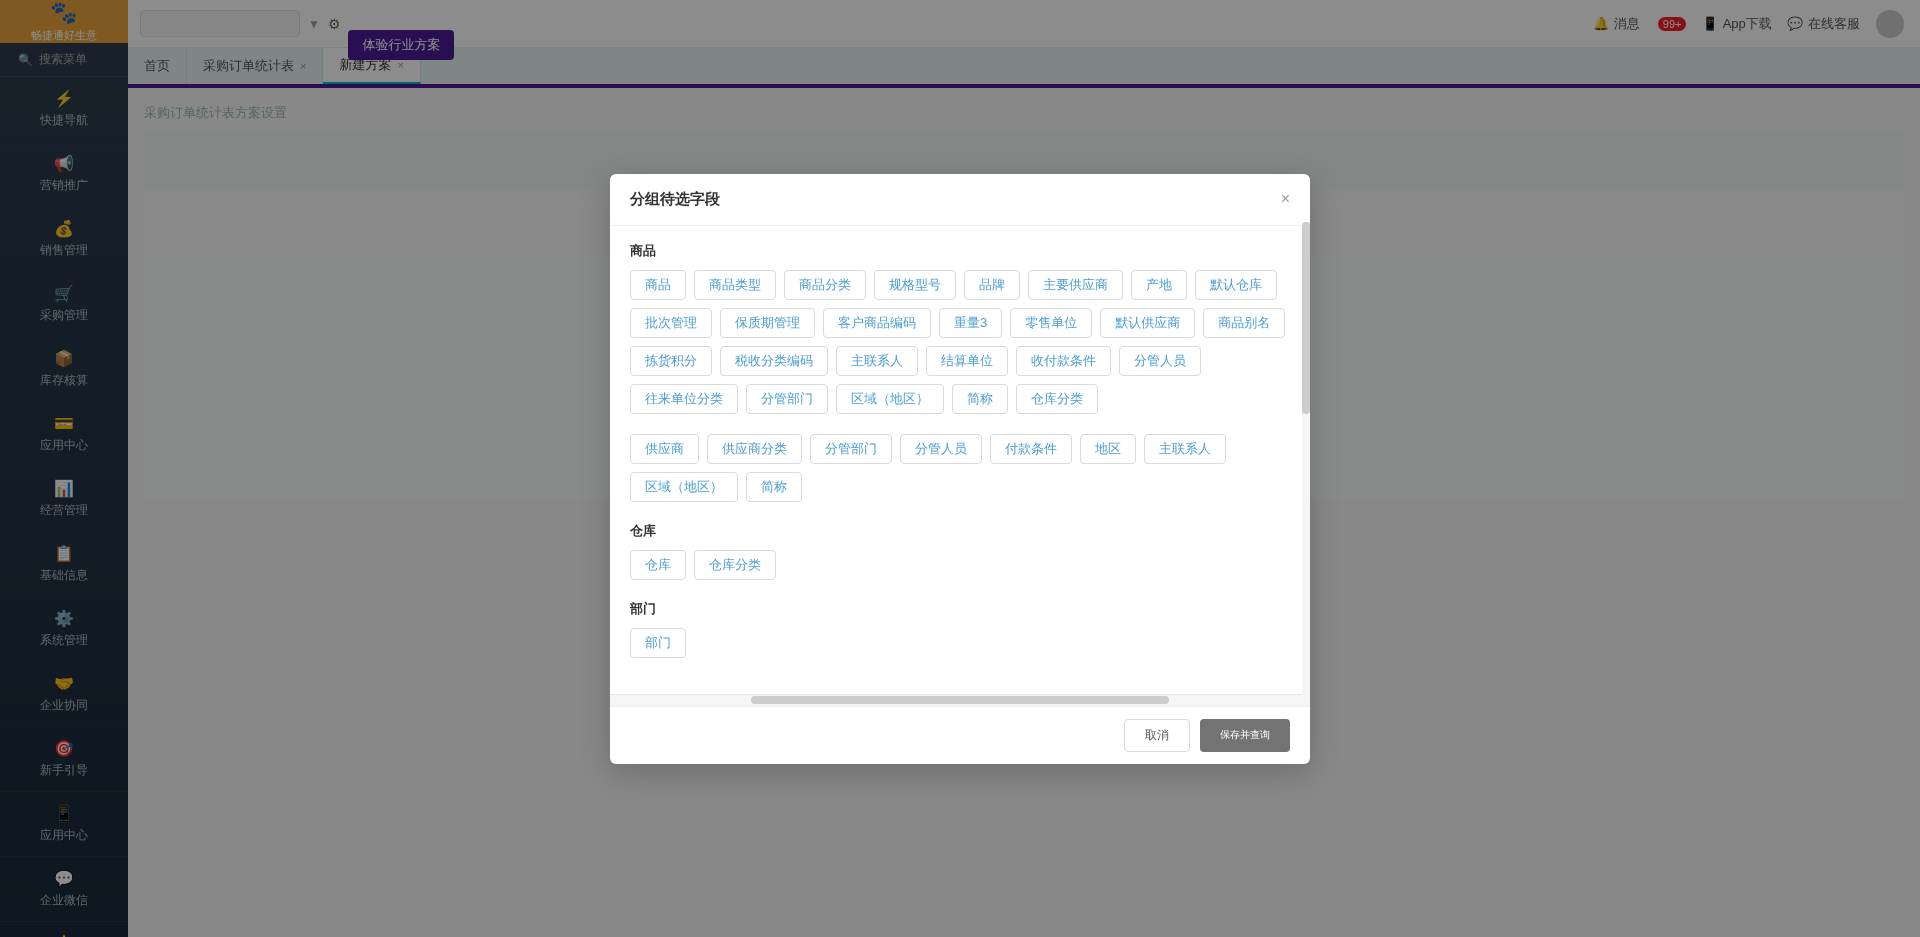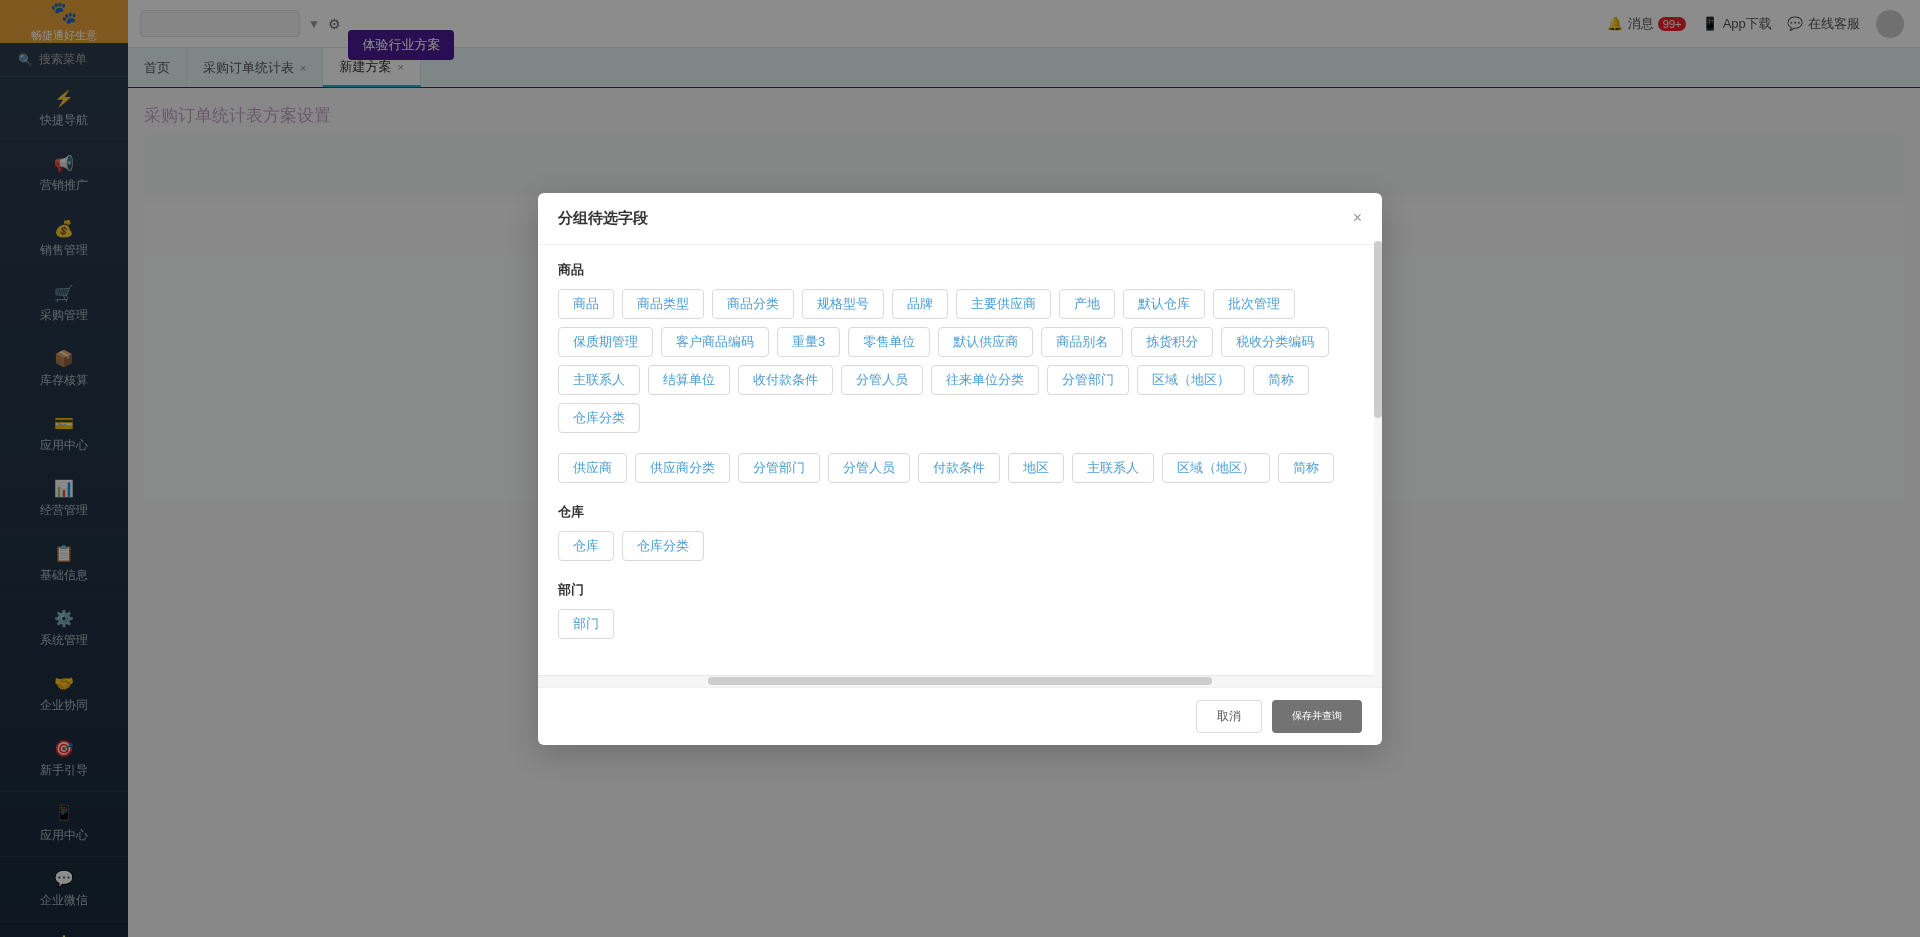--- a/index.html
+++ b/index.html
@@ -53,58 +53,58 @@
     .topbar-right {
       margin-left: auto; display: flex; align-items: center; gap: 16px;
       padding-right: 16px;
     }
     .topbar-right-item {
       display: flex; align-items: center; gap: 4px; color: #555;
       font-size: 13px; cursor: pointer;
     }
     .badge {
       background: #f5222d; color: white; border-radius: 10px;
-      padding: 1px 5px; font-size: 11px; margin-left: 0;
+      padding: 1px 5px; font-size: 11px; margin-left: 14px;
     }
     .avatar { width: 28px; height: 28px; border-radius: 50%; background: #ccc; }
 
     
     .tabbar {
       position: fixed; left: 128px; top: 48px; right: 0; height: 40px;
-      background: #e8f5f5; border-bottom: 1px solid #4c1d95;
+      background: #e8f5f5; border-bottom: 4px solid #4c1d95;
       display: flex; align-items: stretch; z-index: 98;
     }
     .tab {
       padding: 0 16px; display: flex; align-items: center; gap: 6px;
       font-size: 13px; color: #555; cursor: pointer; border-right: 1px solid #d0e8e8;
     }
     .tab.active { background: white; color: #333; border-bottom: 2px solid #00bcd4; }
     .tab-close { color: #999; font-size: 11px; }
 
     
     .main {
       position: fixed; left: 128px; top: 88px; right: 0; bottom: 0;
       background: #f7f8fa; overflow: hidden;
     }
     .main-content {
       padding: 16px; opacity: 0.4;
     }
-    .breadcrumb { font-size: 17px; color: #701a75; margin-bottom: 8px; }
+    .breadcrumb { font-size: 13px; color: #14532d; margin-bottom: 8px; }
     .config-card {
       background: white; border-radius: 4px; padding: 16px; margin-bottom: 12px;
     }
 
     
     .modal-overlay {
       position: fixed; top: 0; left: 0; right: 0; bottom: 0;
       background: rgba(0,0,0,0.45); z-index: 200;
       display: flex; align-items: center; justify-content: center;
     }
     .modal {
-      background: white; border-radius: 6px; width: 844px; max-height: 600px;
+      background: white; border-radius: 6px; width: 700px; max-height: 600px;
       display: flex; flex-direction: column; position: relative;
       box-shadow: 0 8px 32px rgba(0,0,0,0.2);
     }
     .modal-header {
       padding: 16px 20px; border-bottom: 1px solid #f0f0f0;
       display: flex; align-items: center; justify-content: space-between;
       flex-shrink: 0;
     }
     .modal-title { font-size: 15px; font-weight: bold; color: #333; }
     .modal-close { font-size: 16px; color: #999; cursor: pointer; }

